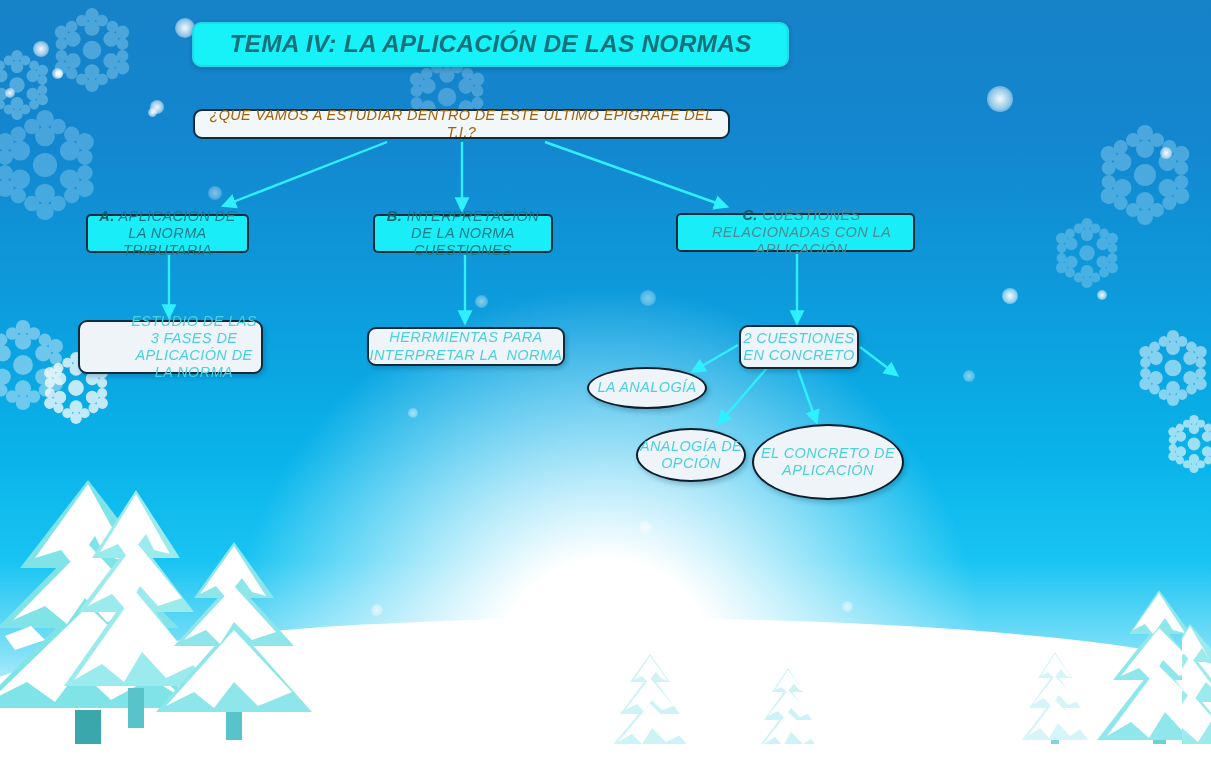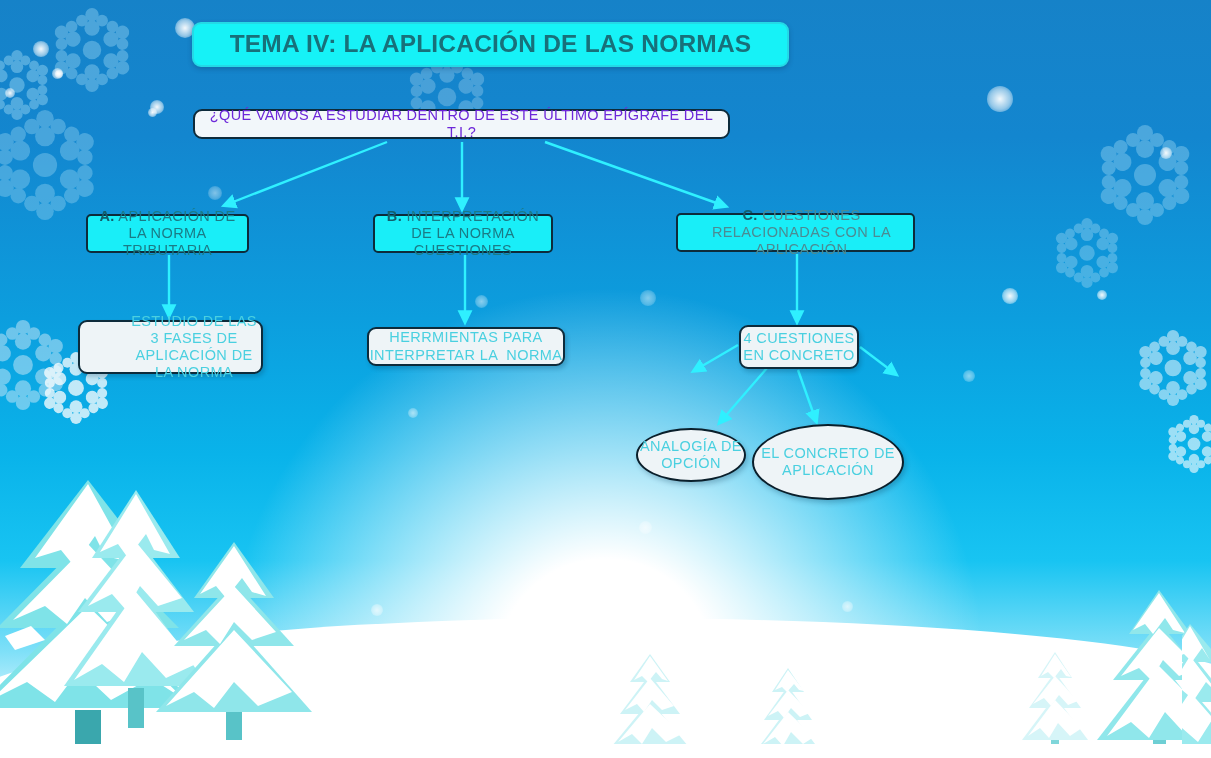--- a/index.html
+++ b/index.html
@@ -53,20 +53,21 @@
   .layer-lines { position: absolute; inset: 0; }
 
   .node {
     position: absolute;
     display: flex;
     align-items: center;
     justify-content: center;
     text-align: center;
     letter-spacing: .4px;
     line-height: 1.18;
+    font-style: italic;
   }
 
   
   #title-banner {
     left: 192px; top: 22px; width: 597px; height: 45px;
     background: #16f2f7;
     border: 2px solid #24d9e6;
     border-radius: 9px;
     box-shadow: 0 2px 5px rgba(0,40,70,.25);
     color: #18707a;
@@ -74,21 +75,21 @@
     font-size: 24.5px;
     letter-spacing: .2px;
   }
 
   
   #question-box {
     left: 193px; top: 109px; width: 537px; height: 30px;
     background: #f2f7fa;
     border: 2px solid #0d2b3b;
     border-radius: 9px;
-    color: #6d28d9;
+    color: #a16207;
     font-size: 14.5px;
     letter-spacing: .35px;
   }
 
   
   .box-cyan {
     background: #19eef8;
     border: 2px solid #0d2b3b;
     border-radius: 5px;
     color: #1b7b86;
@@ -516,23 +517,26 @@
 
   <div class="node box-white" id="box-estudio">
     <span>ESTUDIO DE LAS 3 FASES DE APLICACIÓN DE LA NORMA</span>
   </div>
 
   <div class="node box-white" id="box-herram">
     <span class="nowrap">HERRMIENTAS PARA INTERPRETAR LA  NORMA</span>
   </div>
 
   <div class="node box-white" id="box-cuatro">
-    <span>4 CUESTIONES EN CONCRETO</span>
-  </div>
-
+    <span>2 CUESTIONES EN CONCRETO</span>
+  </div>
+
+  <div class="node ellipse" id="ell-analogia">
+    <span>LA ANALOGÍA</span>
+  </div>
 
 
   <div class="node ellipse" id="ell-economia">
     <span>ANALOGÍA DE OPCIÓN</span>
   </div>
 
   <div class="node ellipse" id="ell-conflicto">
     <span>EL CONCRETO DE APLICACIÓN</span>
   </div>
 

